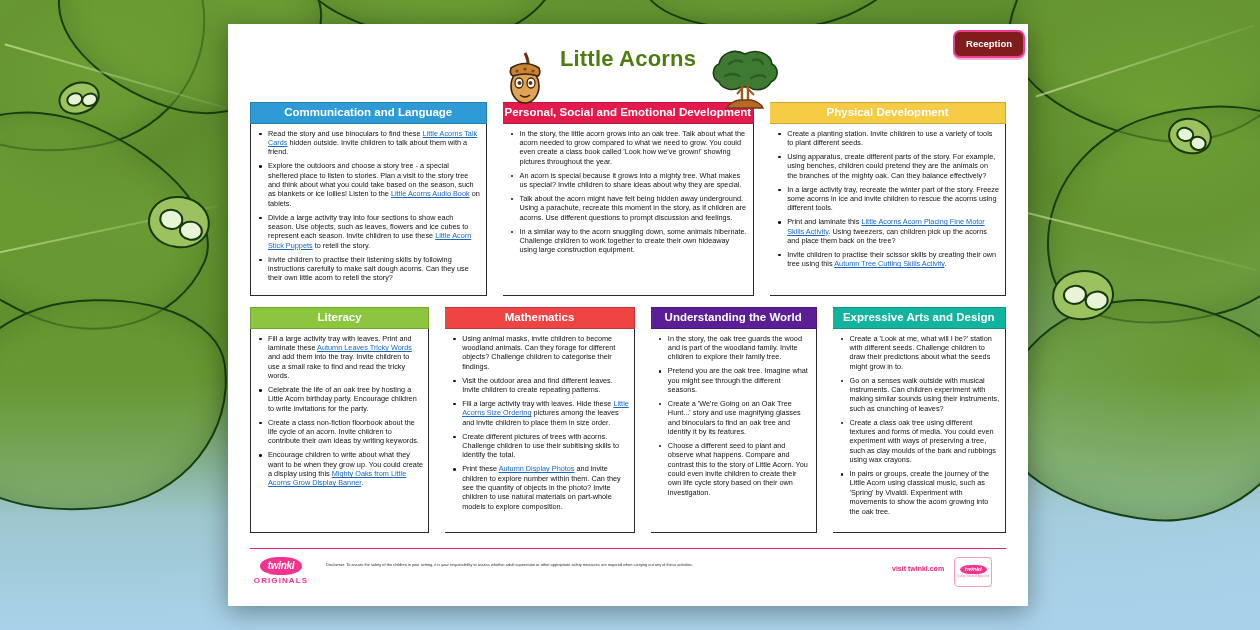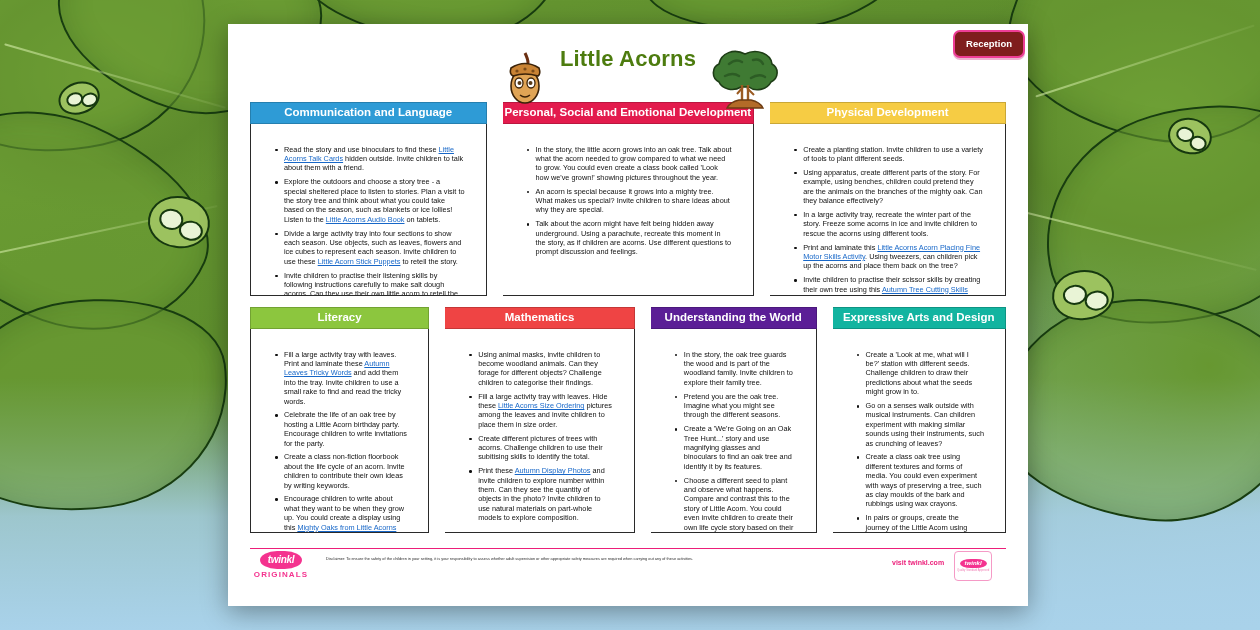--- a/index.html
+++ b/index.html
@@ -89,36 +89,36 @@
     padding:3px 2px 4px; line-height:1.1;
     border:1px solid rgba(0,0,0,.18);
     white-space:nowrap; overflow:hidden;
   }
   .col-body {
     flex:1; border:1px solid #2a2a2a; border-top:none;
     background:#fff; padding:5px 5px 4px 4px; overflow:hidden;
   }
   .col + .col .col-head, .col + .col .col-body { border-left:none; }
 
-  ul.acts { margin:16px; padding:0 0 0 13px; list-style:none; }
+  ul.acts { margin:0; padding:0 0 0 13px; list-style:none; }
   ul.acts li {
     position:relative; font-size:7.3px; line-height:1.285;
     color:#111; margin-bottom:4.5px; text-align:left;
   }
   ul.acts li:before {
     content:""; position:absolute; left:-9px; top:4px;
     width:2.6px; height:2.6px; background:#111; border-radius:50%;
   }
   a.lnk { color:#1767c8; text-decoration:underline; }
 
   
   #footer {
     position:absolute; left:22px; right:22px; bottom:16px; height:42px;
     border-top:1.6px solid #ec1e79;
-    display:flex; align-items:flex-start; padding-top:0;
+    display:flex; align-items:flex-start; padding-top:6px;
   }
   #twinkl-originals { width:62px; flex:none; text-align:center; }
   .tw-cloud {
     background:#f4338f; color:#fff; font-size:10px; font-weight:bold;
     border-radius:50%/62%; padding:3px 8px 4px; display:inline-block;
     font-style:italic; letter-spacing:-.3px;
   }
   #originals-word {
     color:#f4338f; font-size:8px; font-weight:bold; letter-spacing:1.1px; margin-top:1px;
   }
@@ -205,20 +205,21 @@
           </ul>
         </div>
       </div>
       <div class="col c2">
         <div class="col-head" style="background: rgb(227, 27, 77);">Personal, Social and Emotional Development</div>
         <div class="col-body">
           <ul class="acts">
             <li>In the story, the little acorn grows into an oak tree. Talk about what the acorn needed to grow compared to what we need to grow. You could even create a class book called 'Look how we've grown!' showing pictures throughout the year.</li>
             <li>An acorn is special because it grows into a mighty tree. What makes us special? Invite children to share ideas about why they are special.</li>
             <li>Talk about the acorn might have felt being hidden away underground. Using a parachute, recreate this moment in the story, as if children are acorns. Use different questions to prompt discussion and feelings.</li>
+            <li>In a similar way to the acorn snuggling down, some animals hibernate. Challenge children to work together to create their own hideaway using large construction equipment.</li>
           </ul>
         </div>
       </div>
       <div class="col c3">
         <div class="col-head" style="background: rgb(246, 204, 68);">Physical Development</div>
         <div class="col-body">
           <ul class="acts">
             <li>Create a planting station. Invite children to use a variety of tools to plant different seeds.</li>
             <li>Using apparatus, create different parts of the story. For example, using benches, children could pretend they are the animals on the branches of the mighty oak. Can they balance effectively?</li>
             <li>In a large activity tray, recreate the winter part of the story. Freeze some acorns in ice and invite children to rescue the acorns using different tools.</li>
@@ -238,20 +239,21 @@
             <li>Create a class non-fiction floorbook about the life cycle of an acorn. Invite children to contribute their own ideas by writing keywords.</li>
             <li>Encourage children to write about what they want to be when they grow up. You could create a display using this <a class="lnk" href="#">Mighty Oaks from Little Acorns Grow Display Banner</a>.</li>
           </ul>
         </div>
       </div>
       <div class="col c2">
         <div class="col-head" style="background: #ef4444;">Mathematics</div>
         <div class="col-body">
           <ul class="acts">
             <li>Using animal masks, invite children to become woodland animals. Can they forage for different objects? Challenge children to categorise their findings.</li>
+            <li>Visit the outdoor area and find different leaves. Invite children to create repeating patterns.</li>
             <li>Fill a large activity tray with leaves. Hide these <a class="lnk" href="#">Little Acorns Size Ordering</a> pictures among the leaves and invite children to place them in size order.</li>
             <li>Create different pictures of trees with acorns. Challenge children to use their subitising skills to identify the total.</li>
             <li>Print these <a class="lnk" href="#">Autumn Display Photos</a> and invite children to explore number within them. Can they see the quantity of objects in the photo? Invite children to use natural materials on part-whole models to explore composition.</li>
           </ul>
         </div>
       </div>
       <div class="col c3">
         <div class="col-head" style="background: rgb(91, 30, 150);">Understanding the World</div>
         <div class="col-body">
           <ul class="acts">

